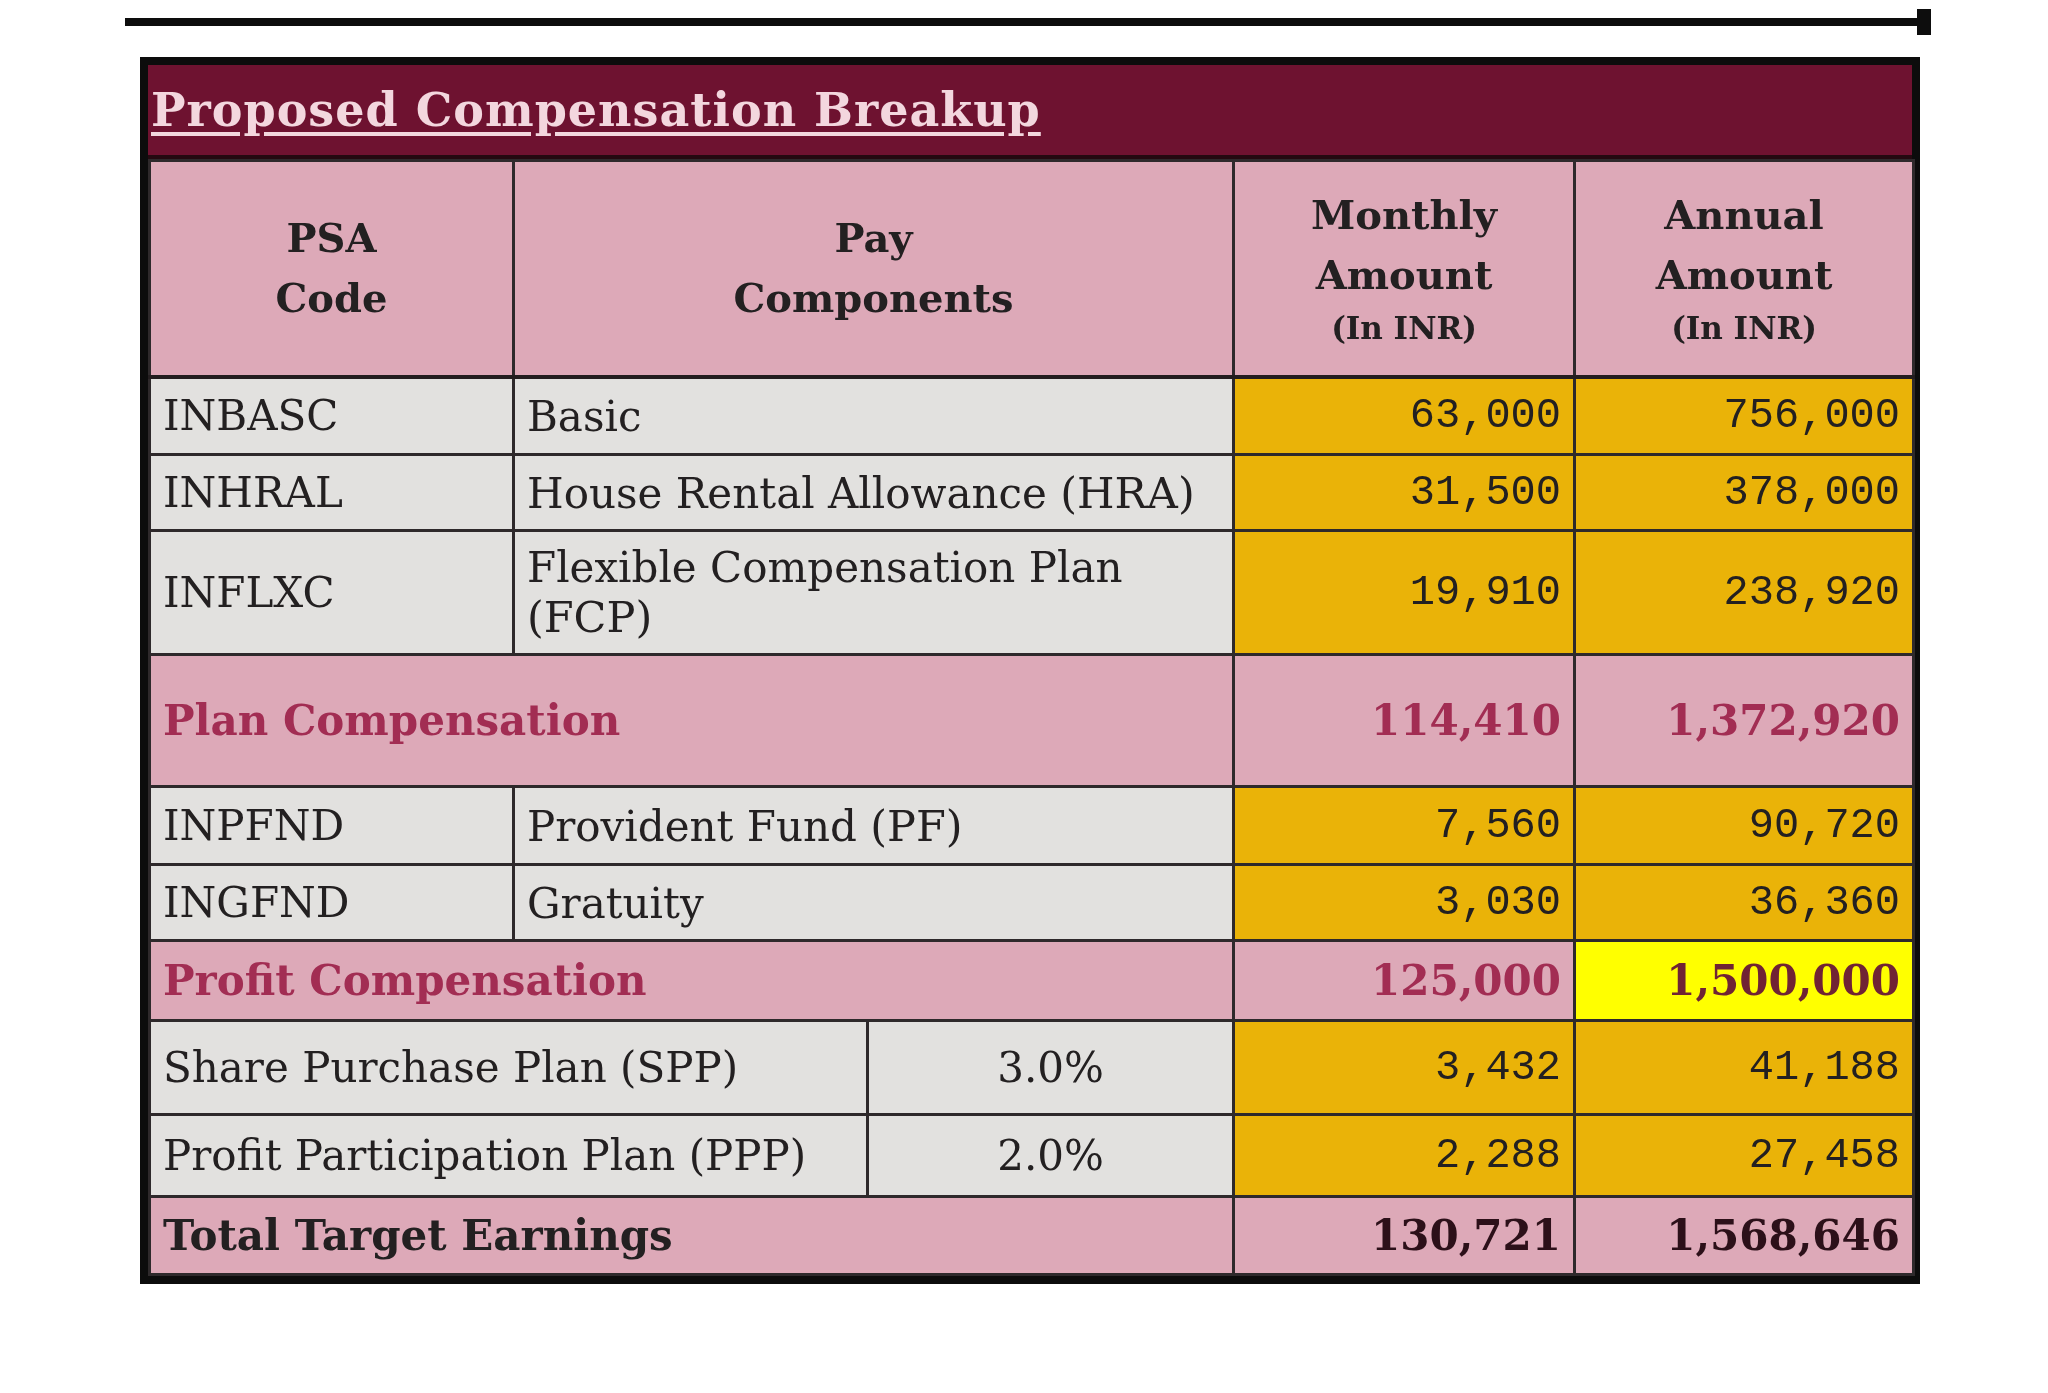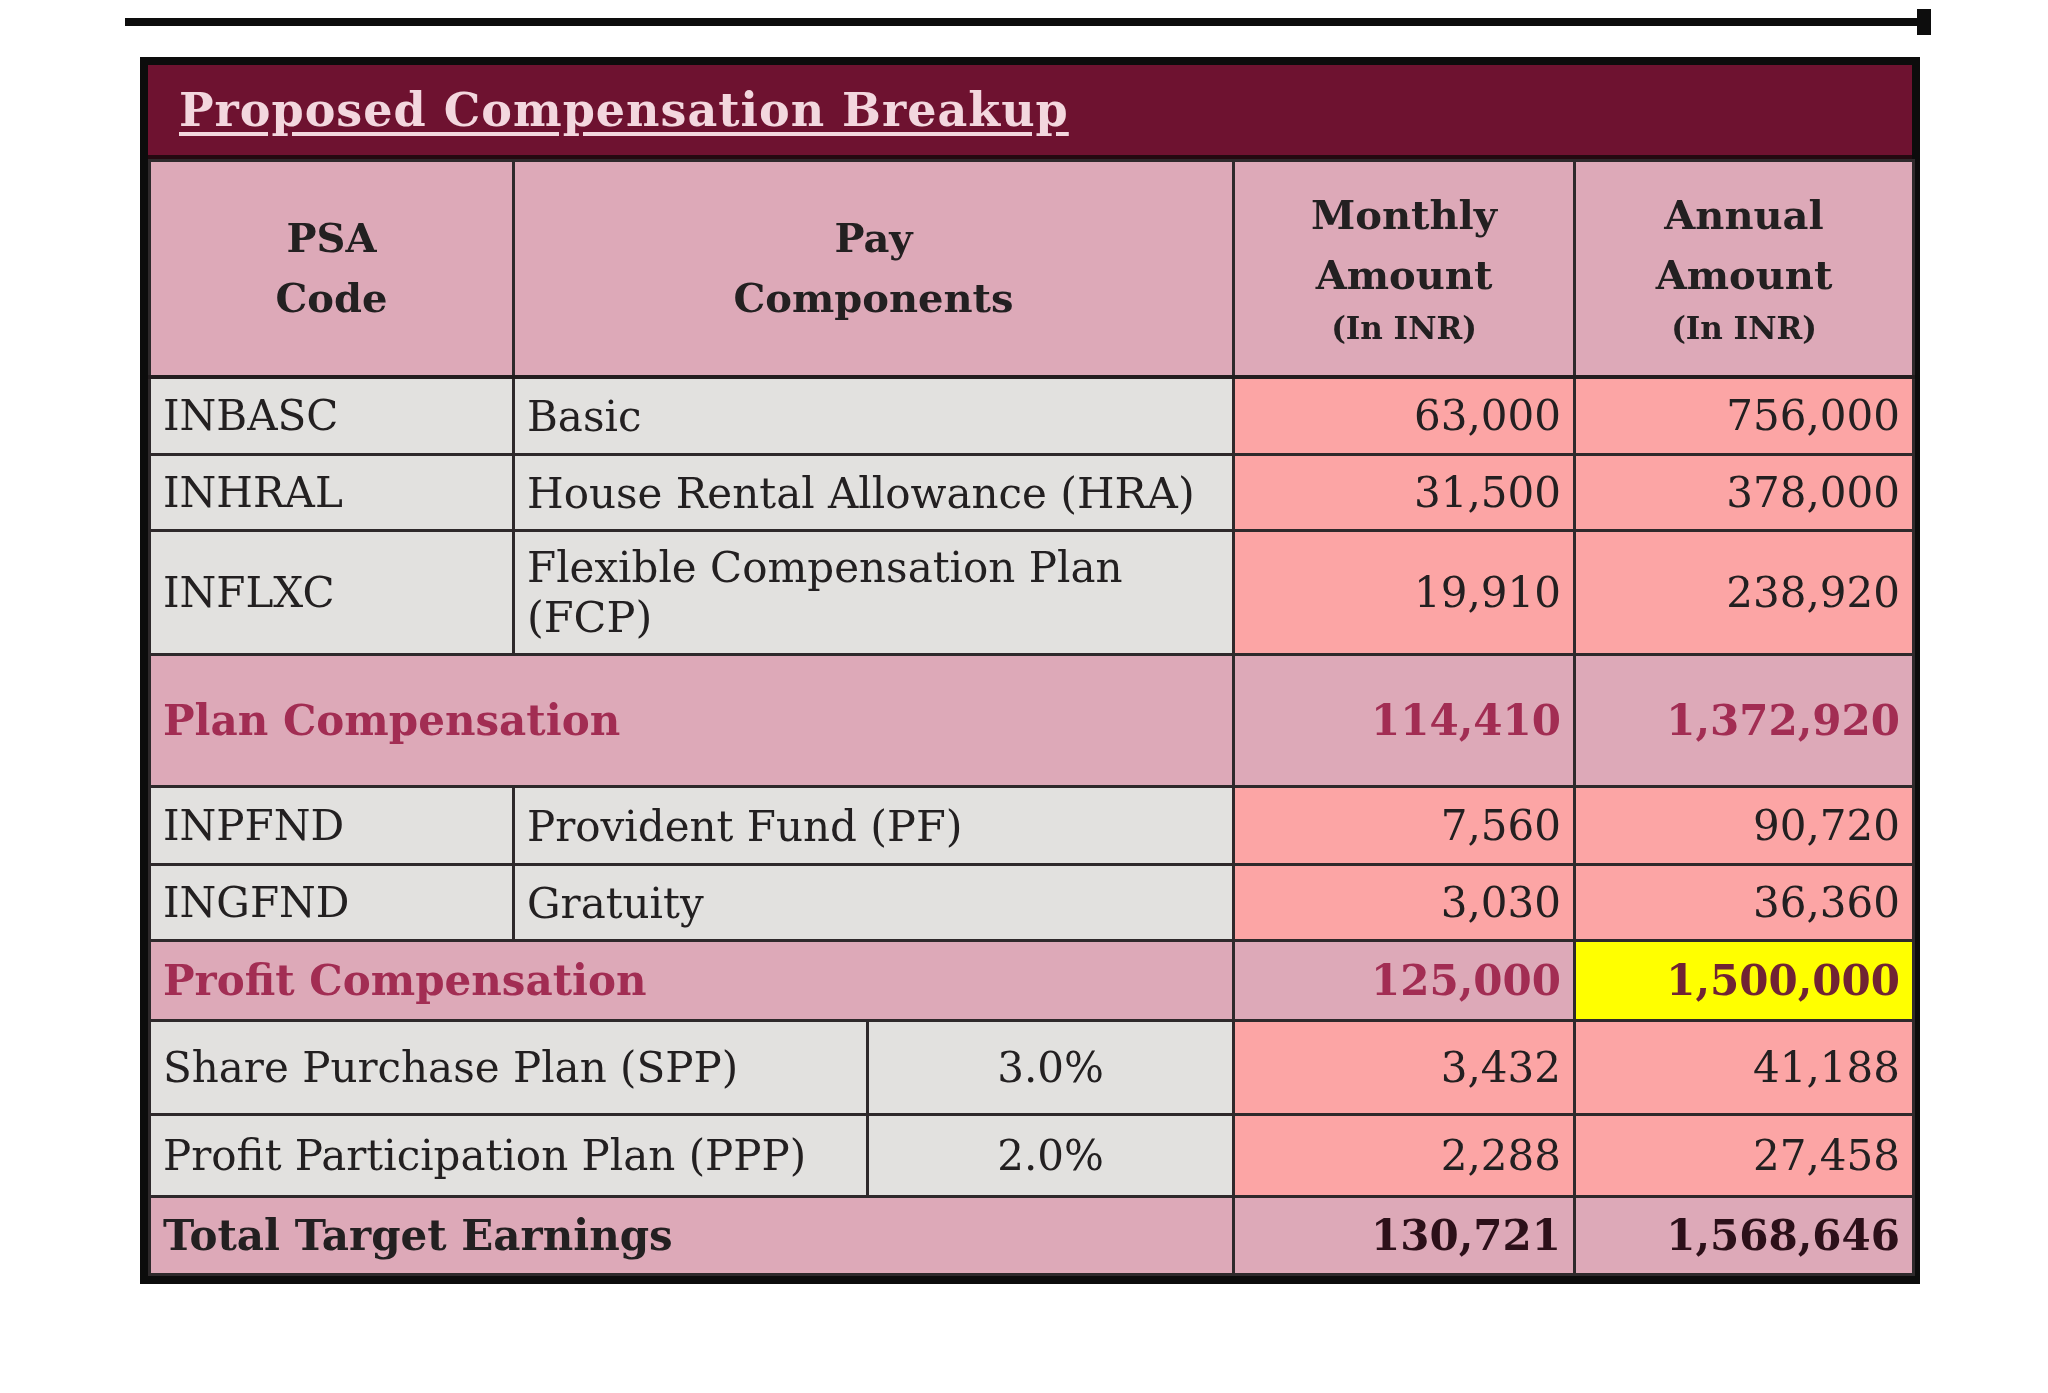--- a/index.html
+++ b/index.html
@@ -11,36 +11,36 @@
   .top-rule{position:absolute;left:125px;top:18px;width:1806px;height:8px;background:#0d0d0d;}
   .top-rule-tick{position:absolute;left:1917px;top:9px;width:14px;height:26px;background:#0d0d0d;}
 
   
   .comp-wrap{
     position:absolute;left:140px;top:57px;width:1780px;
     border:8px solid #0c0c0c;box-sizing:border-box;background:#fff;
   }
   .title-bar{
     background:#6e1230;height:90px;border-bottom:4px solid #230910;
-    display:flex;align-items:center;padding-left:31px;
+    display:flex;align-items:center;padding-left:3px;
   }
   .title-text{
     color:#f3d7de;font-size:46px;font-weight:bold;text-decoration:underline;
     letter-spacing:1px;text-underline-offset:6px;
   }
   table.comp{border-collapse:collapse;table-layout:fixed;width:1764px;border-radius:15px;}
   table.comp td{
     border:3px solid #2e292b;box-sizing:border-box;
     font-size:42px;color:#232021;vertical-align:middle;
     padding:4px 12px;overflow:hidden;
   }
   
   .rose{background:#dda9b8;}
   .gray{background:#e2e1df;}
-  .pink{background:#fca5a5;}
+  .pink{background:#eab308;font-family:Liberation Mono, monospace;}
   .yellow{background:#ffff00;}
 
   
   tr.r-header td{border-bottom:4px solid #231d1f;}
   .hcell{text-align:center;font-weight:bold;color:#38121e;line-height:1.5;}
   .hcell .hl{font-size:40px;}
   .hcell .hu{font-size:31px;}
 
   
   .code{padding-left:14px;}

